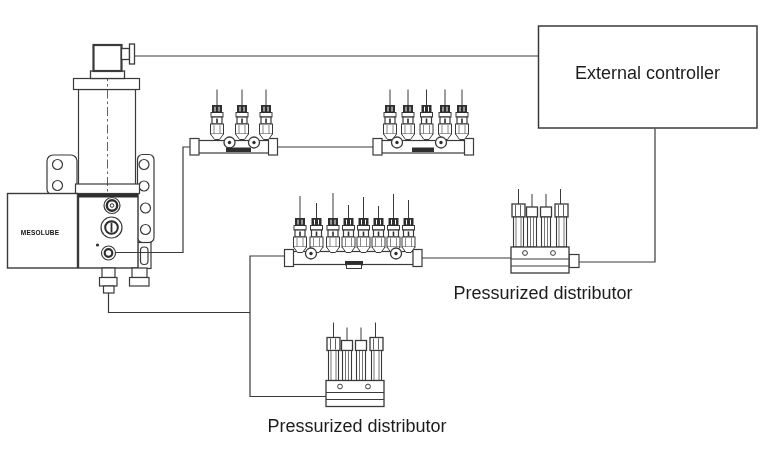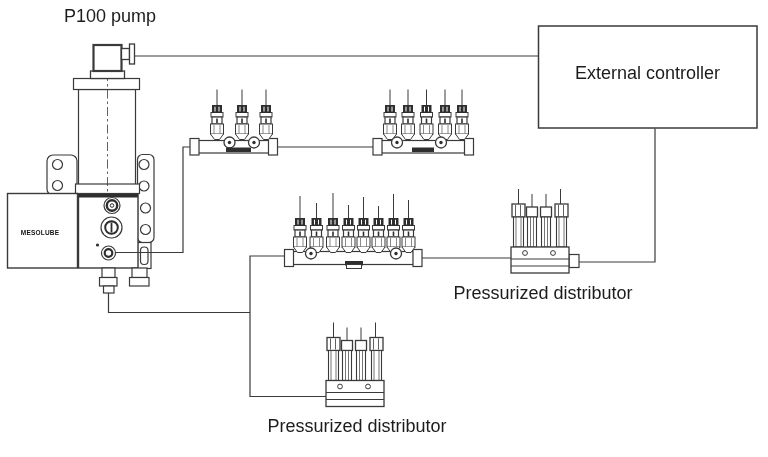--- a/index.html
+++ b/index.html
@@ -179,21 +179,20 @@
   <g>
     <rect x="569" y="254.5" width="10" height="13" fill="#fff" stroke="#3a3a3a" stroke-width="1.2"></rect>
     <use href="#pdist" transform="translate(511,247)"></use>
   </g>
 
   <g>
     <use href="#pdist" transform="translate(326,380.5)"></use>
   </g>
 </svg>
 
-<div class="lbl center" style="left:110px;top:7px;">P100 pump</div>
 
 <div class="ctrl-label">External controller</div>
 
 <div class="lbl center" style="left:543px;top:284px;">Pressurized distributor</div>
 
 <div class="lbl center" style="left:357px;top:417px;">Pressurized distributor</div>
 
 <div class="brand">MESOLUBE</div>
 
 </div>

